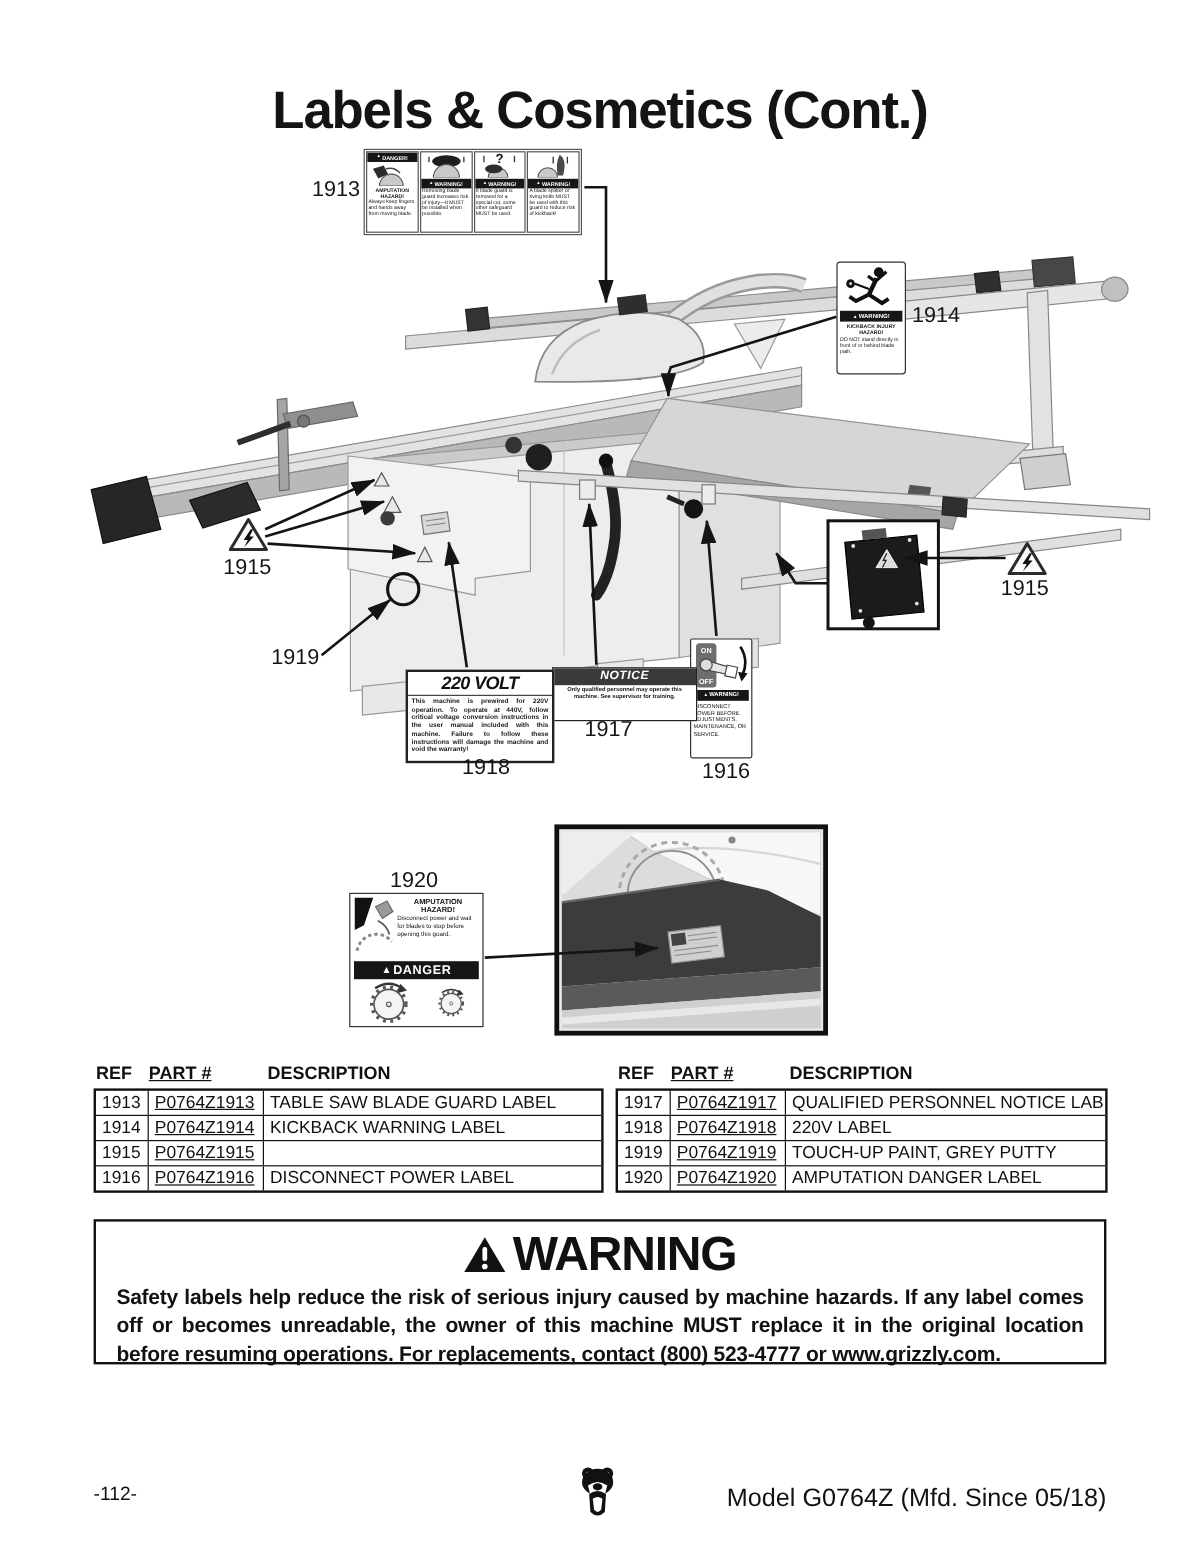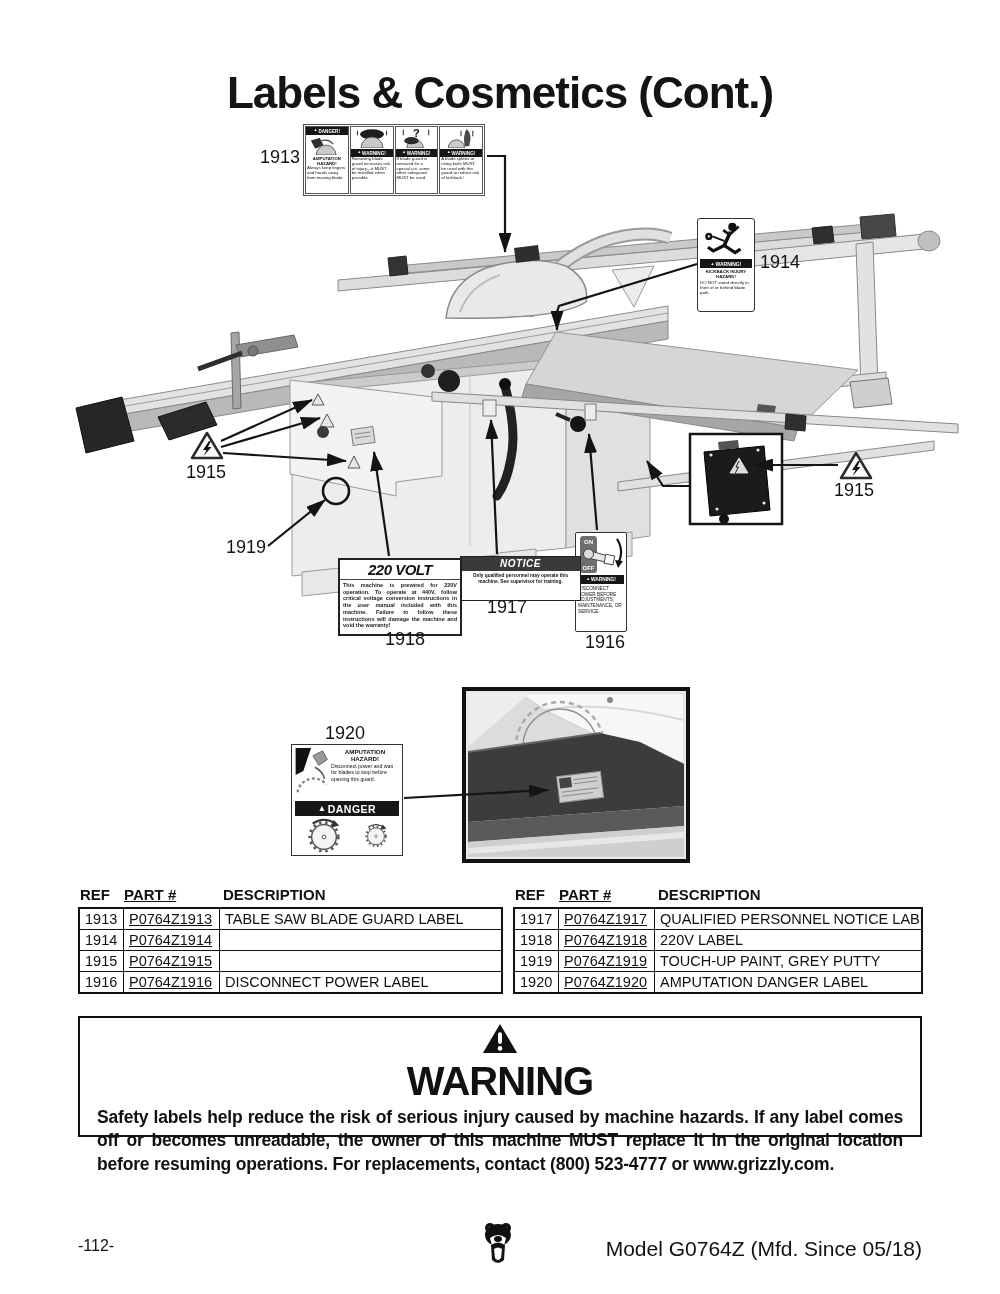--- a/index.html
+++ b/index.html
@@ -75,21 +75,21 @@
   .pt-c1 { width:96px; flex:none;text-decoration:underline; }
   .pt-c2 { flex:1; }
   .pt-grid { border:2px solid #111; background:#fff; }
   .pt-row { display:flex; border-top:1.5px solid #111; }
   .pt-row:first-child { border-top:none; }
   .pt-cell { font-size:14.5px; padding:2px 3px 2px 5px; white-space:nowrap; overflow:hidden; }
   .pt-cell.pt-c0, .pt-cell.pt-c1 { border-right:1.5px solid #111; }
 
   
   #warning-box { left:78px; top:1016px; width:844px; height:121px; border:2.5px solid #111; z-index:2; background:#fff; }
-  #warning-heading { display:flex; align-items:center; justify-content:center; gap:5px; margin-top:5px;flex-direction:column; }
+  #warning-heading { display:flex; align-items:center; justify-content:center; gap:5px; margin-top:5px; }
   #warning-heading span { font-size:40px; font-weight:bold; letter-spacing:-1px; }
   #warning-body { font-size:17.5px; font-weight:bold; line-height:1.33; text-align:justify; padding:2px 17px 0 17px; letter-spacing:-0.2px; }
 
   
   #footer-page { left:78px; top:1237px; font-size:16px; z-index:2; }
   #footer-model { right:78px; top:1237px; font-size:21px; z-index:2; }
   #footer-logo { left:482px; top:1222px; z-index:2; }
 </style>
 </head>
 <body>
@@ -423,20 +423,21 @@
       </div>
       <div class="pt-grid">
         <div class="pt-row">
           <span class="pt-cell pt-c0">1913</span>
           <span class="pt-cell pt-c1">P0764Z1913</span>
           <span class="pt-cell pt-c2">TABLE SAW BLADE GUARD LABEL</span>
         </div>
         <div class="pt-row">
           <span class="pt-cell pt-c0">1914</span>
           <span class="pt-cell pt-c1">P0764Z1914</span>
+          <span class="pt-cell pt-c2">KICKBACK WARNING LABEL</span>
         </div>
         <div class="pt-row">
           <span class="pt-cell pt-c0">1915</span>
           <span class="pt-cell pt-c1">P0764Z1915</span>
         </div>
         <div class="pt-row">
           <span class="pt-cell pt-c0">1916</span>
           <span class="pt-cell pt-c1">P0764Z1916</span>
           <span class="pt-cell pt-c2">DISCONNECT POWER LABEL</span>
         </div>

